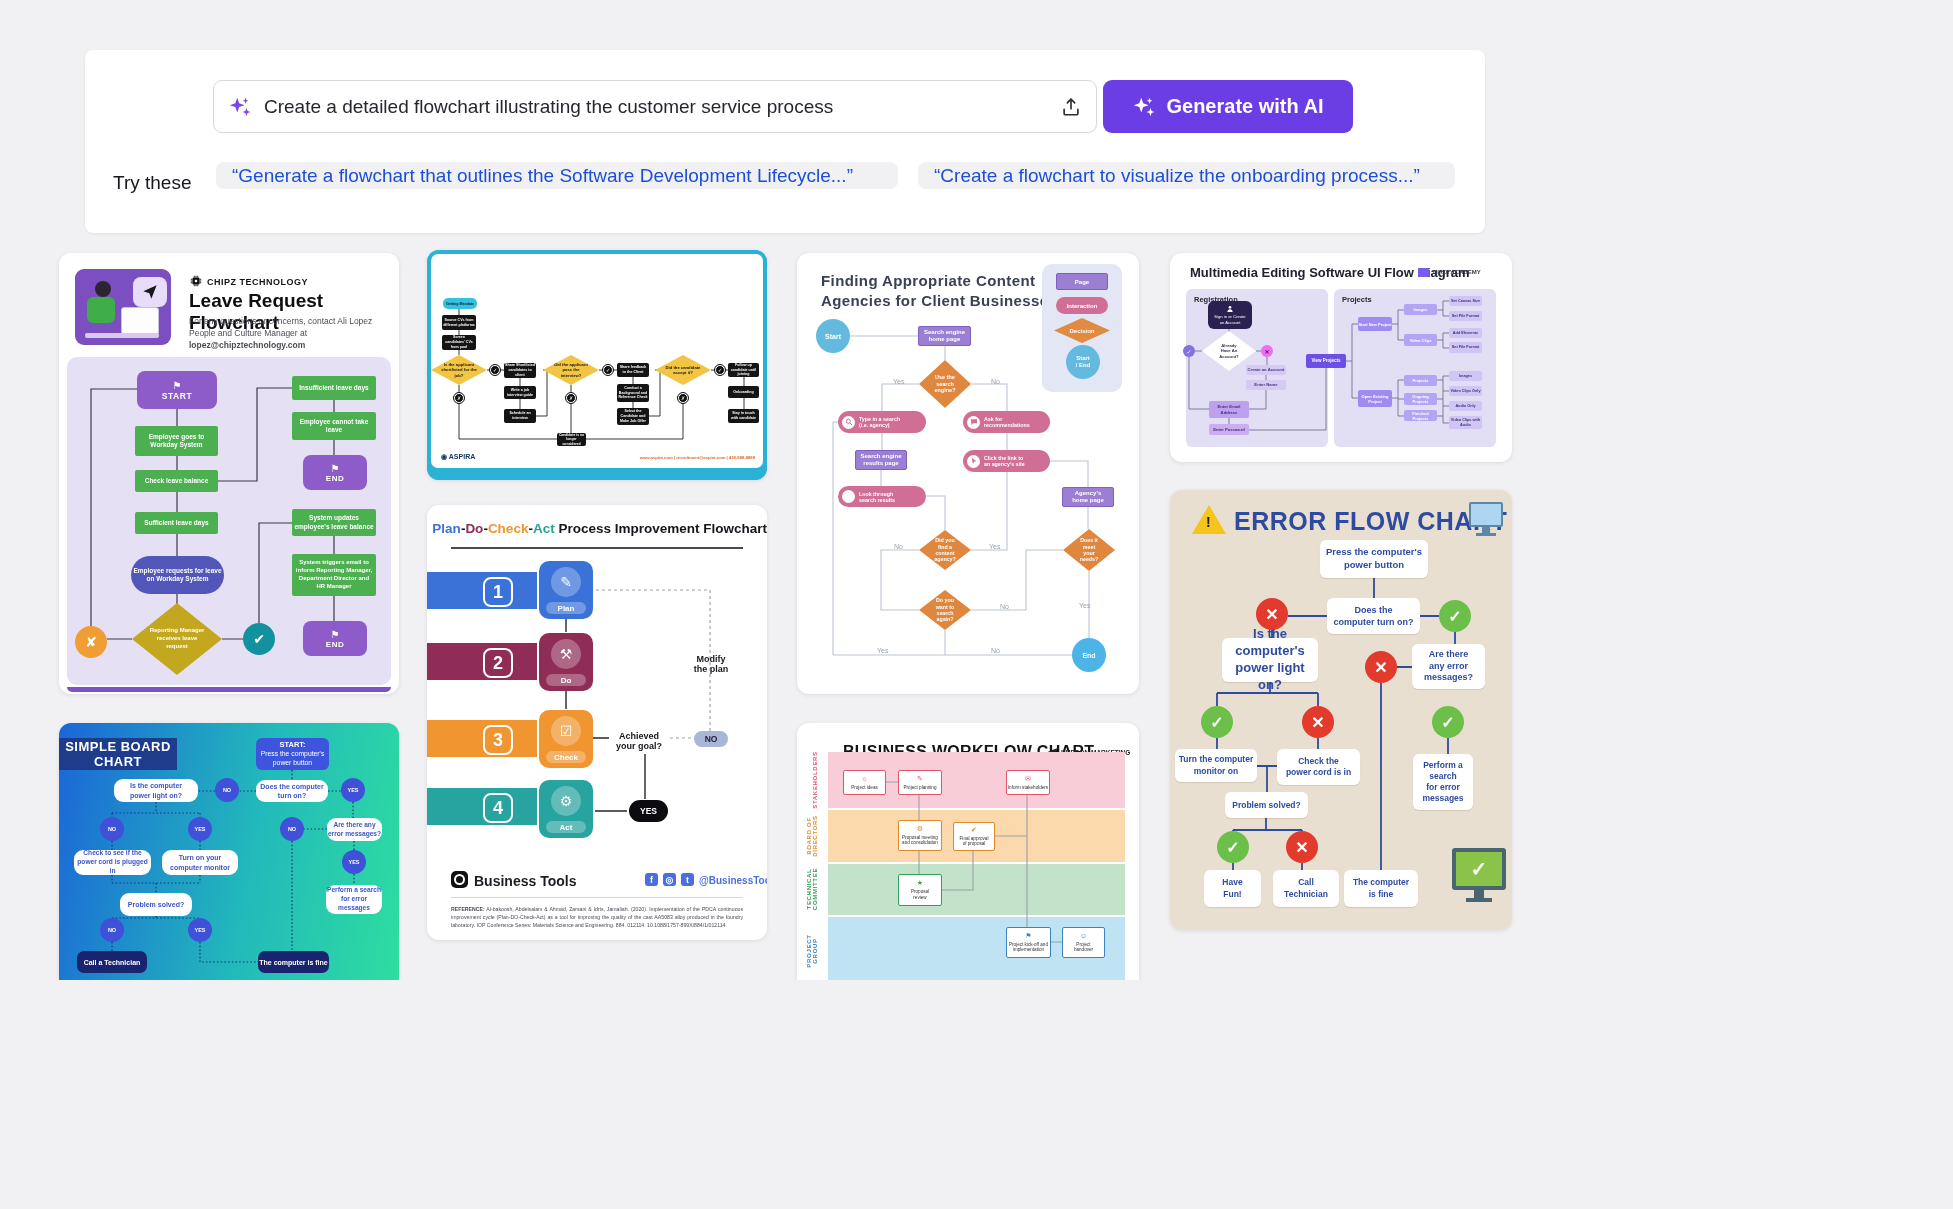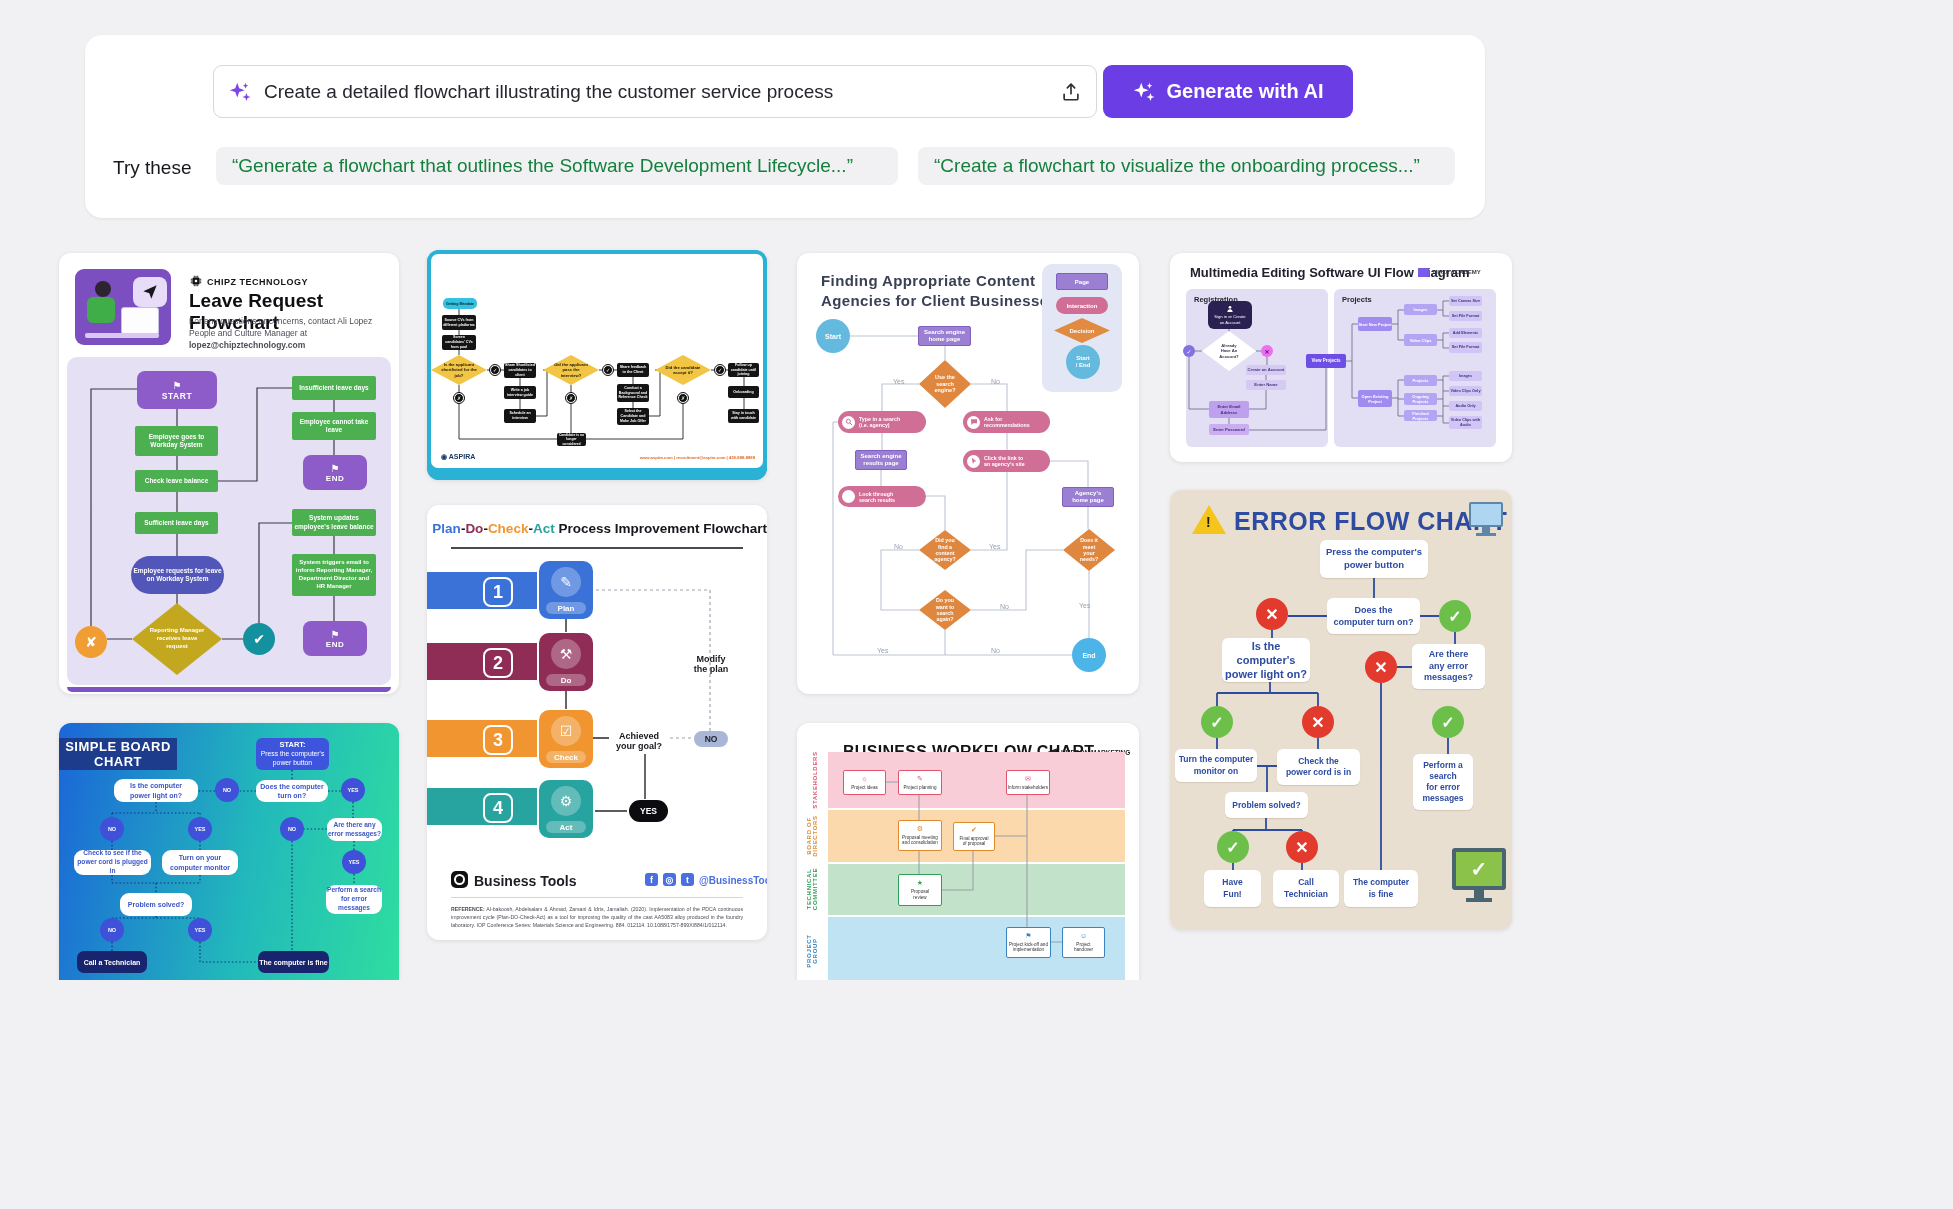--- a/index.html
+++ b/index.html
@@ -6,26 +6,26 @@
   body{background:#f1f1f3;font-family:"Liberation Sans",sans-serif;-webkit-font-smoothing:antialiased}
   .page{position:relative;width:1953px;height:1209px;background:#f1f1f3;overflow:hidden}
   .clip{position:absolute;left:0;top:0;width:1953px;height:980px;overflow:hidden}
   .abs{position:absolute}
   .card{position:absolute;background:#fff;border-radius:12px;box-shadow:0 1px 4px rgba(25,25,50,.10);overflow:hidden}
   .node{position:absolute;display:flex;flex-direction:column;align-items:center;justify-content:center;text-align:center;box-sizing:border-box;white-space:pre-line}
   .dia{clip-path:polygon(50% 0,100% 50%,50% 100%,0 50%)}
   .circ{border-radius:50%}
   svg.wires{position:absolute;left:0;top:0;pointer-events:none}
   
-  .panel{position:absolute;left:85px;top:35px;width:1400px;height:183px;background:#fff;border-radius:17px;box-shadow:0 1px 3px rgba(20,20,40,.07)}
+  .panel{position:absolute;left:85px;top:50px;width:1400px;height:183px;background:#fff;border-radius:8px;box-shadow:0 1px 3px rgba(20,20,40,.07)}
   .prompt-wrap{position:absolute;left:128px;top:30px;width:884px;height:53px;border:1px solid #d7d7de;border-radius:9px;background:#fff;display:flex;align-items:center;box-sizing:border-box;padding:0 14px}
   .prompt-input{flex:1;border:none;outline:none;font-size:19px;color:#26262e;font-family:"Liberation Sans",sans-serif;background:transparent;margin-left:10px}
   .gen-btn{position:absolute;left:1018px;top:30px;width:250px;height:53px;background:#6b3de4;border:none;border-radius:9px;color:#fff;font-size:20px;font-weight:600;font-family:"Liberation Sans",sans-serif;display:flex;align-items:center;justify-content:center;gap:10px;cursor:pointer}
   .try-label{position:absolute;left:28px;top:122px;font-size:19px;color:#17171d;font-weight:500}
-  .chip{position:absolute;top:112px;height:38px;background:#f1f1f3;border-radius:8px;display:flex;align-items:center;padding:0 16px;font-size:19px;color:#15803d;box-sizing:border-box;cursor:pointer;white-space:nowrap;overflow:hidden}
+  .chip{position:absolute;top:112px;height:27px;background:#f1f1f3;border-radius:8px;display:flex;align-items:center;padding:0 16px;font-size:19px;color:#1d4ed8;box-sizing:border-box;cursor:pointer;white-space:nowrap;overflow:hidden}
   
   .lv-ill{position:absolute;left:16px;top:16px;width:96px;height:76px;background:#7b4fc0;border-radius:9px;overflow:hidden}
   .lv-brand{position:absolute;left:148px;top:24px;font-size:9px;font-weight:800;letter-spacing:.5px;color:#141419}
   .lv-title{position:absolute;left:130px;top:37px;font-size:19px;font-weight:800;color:#0e0e13}
   .lv-sub{position:absolute;left:130px;top:63px;width:204px;font-size:8.5px;line-height:1.4;color:#4c4c58}
   .lv-canvas{position:absolute;left:8px;top:104px;width:324px;height:328px;background:#e5e0f4;border-radius:10px}
   .lv-bar{position:absolute;left:8px;top:434px;width:324px;height:5px;background:#7d52c4;border-radius:0 0 6px 6px}
   .lv-green{background:#4caf50;color:#fff;font-size:6.5px;font-weight:600;line-height:1.3;border-radius:2px;padding:2px}
   .lv-purp{background:#8e5cc9;color:#fff;border-radius:8px}
   
@@ -352,21 +352,21 @@
     </div>
     <svg class="wires" width="342" height="440" fill="none" stroke="#2d4ba0" stroke-width="1.8">
       <path d="M204 88V108M157 126H118M250 126H269M102 140V148M285 142V154M242 177H227M211 193V380M100 192V203M47 203H148M47 203V216M148 203V216M47 248V259M148 248V259M278 248V264M87 276H107M97 276V302M96 328V340M63 340H132M63 340V341M132 340V341M63 373V380M132 373V380"></path>
     </svg>
     <div class="node er-box" style="left:150px;top:50px;width:108px;height:38px;font-size:9.5px;line-height:1.35">Press the computer's
 power button</div>
     <div class="node er-box" style="left:157px;top:108px;width:93px;height:36px;font-size:9px;line-height:1.35">Does the
 computer turn on?</div>
     <div class="node er-c" style="left:86px;top:108px;width:32px;height:32px;background:#e23b2e">✕</div>
     <div class="node er-c" style="left:269px;top:110px;width:32px;height:32px;background:#6cc04a">✓</div>
-    <div class="node er-box" style="left:52px;top:148px;width:88px;height:44px;font-size:11px;line-height:1.3">Is the
+    <div class="node er-box" style="left:52px;top:148px;width:96px;height:44px;font-size:13px;line-height:1.3">Is the
 computer's
 power light on?</div>
     <div class="node er-box" style="left:242px;top:154px;width:73px;height:45px;font-size:9px;line-height:1.3">Are there
 any error
 messages?</div>
     <div class="node er-c" style="left:195px;top:161px;width:32px;height:32px;background:#e23b2e">✕</div>
     <div class="node er-c" style="left:31px;top:216px;width:32px;height:32px;background:#6cc04a">✓</div>
     <div class="node er-c" style="left:132px;top:216px;width:32px;height:32px;background:#e23b2e">✕</div>
     <div class="node er-c" style="left:262px;top:216px;width:32px;height:32px;background:#6cc04a">✓</div>
     <div class="node er-box" style="left:5px;top:259px;width:82px;height:33px;font-size:8.5px;line-height:1.3">Turn the computer

